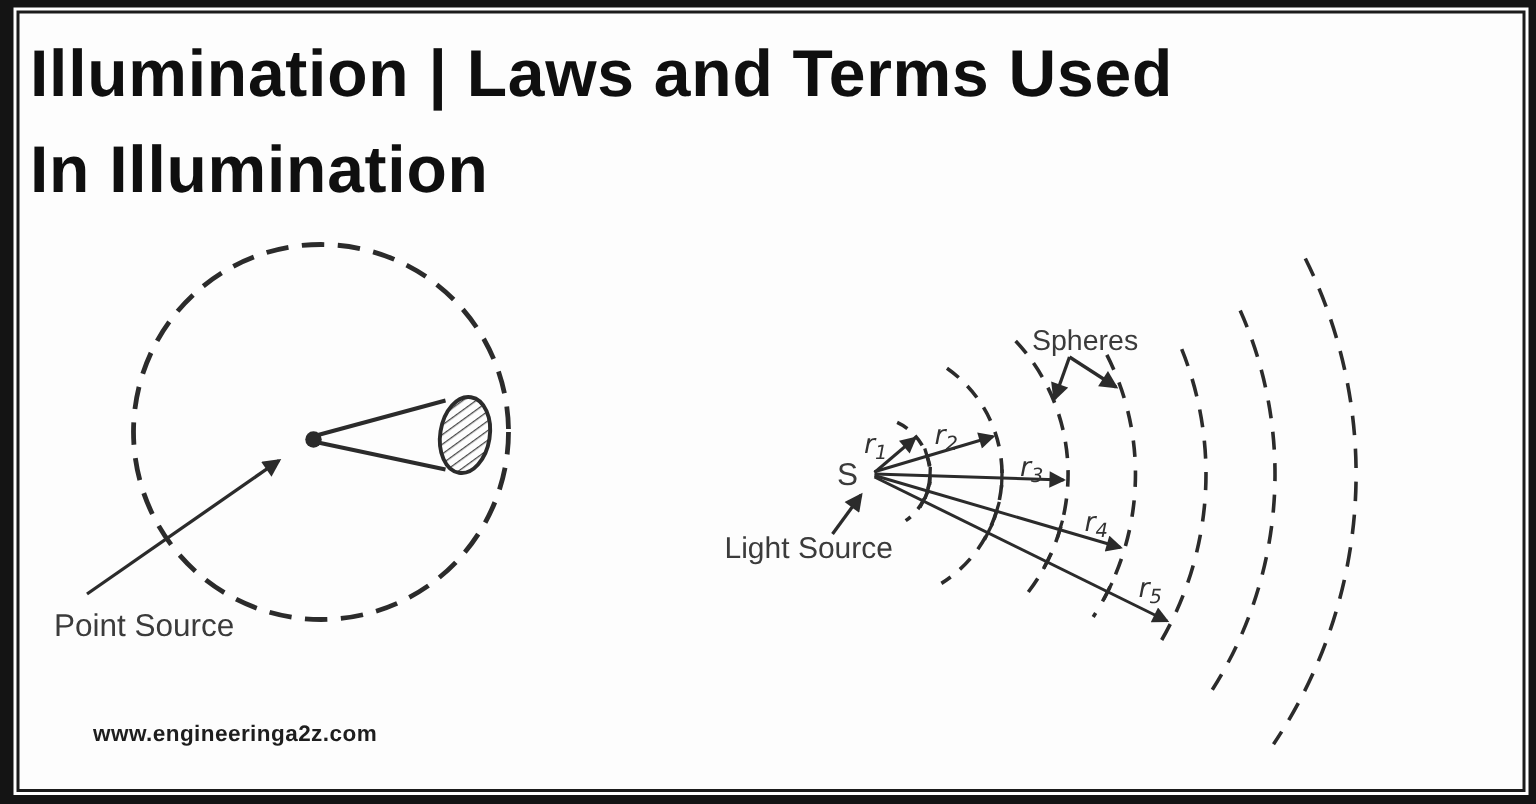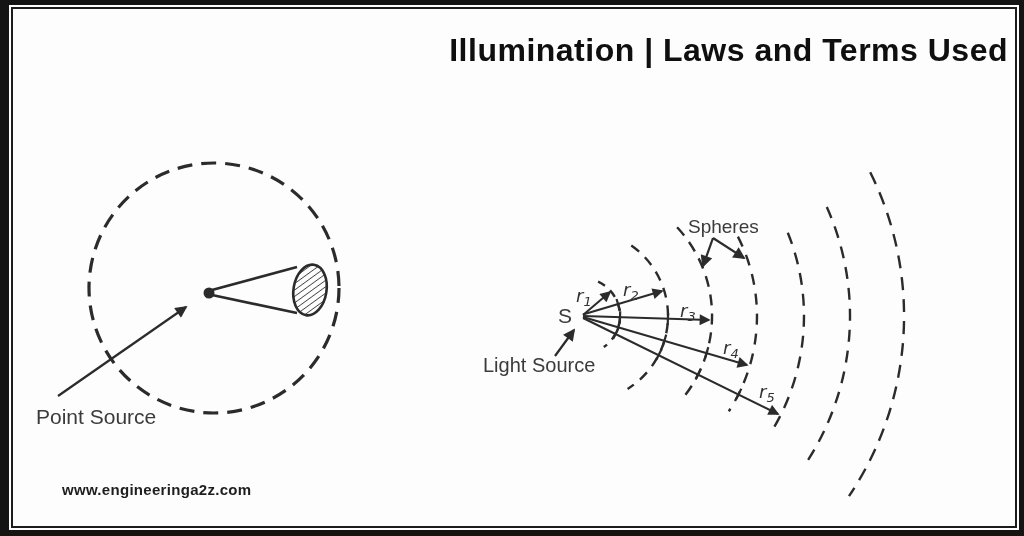--- a/index.html
+++ b/index.html
@@ -18,22 +18,22 @@
   }
   .paper-panel {                     
     position: absolute;
     top: 7px; left: 11px; right: 7px; bottom: 8px;
     background: #fdfdfd;
     border: 2px solid #1c1c1c;
   }
   .title {
     position: absolute;
     top: 18px; left: 20px; right: 16px;
-    text-align: right;
-    font-size: 32px;
+    text-align: left;
+    font-size: 44px;
     line-height: 64px;
     font-weight: 700;
     letter-spacing: 0.5px;
     color: #0f0f0f;
     z-index: 3;
   }
   .fig {
     position: absolute;
     top: 0; left: 0;
     width: 1024px; height: 536px;
@@ -61,20 +61,21 @@
 </head>
 <body>
 
 <div class="page">
 
   <div class="frame-gap"></div>
   <div class="paper-panel"></div>
 
   <div class="title">
     <div>Illumination | Laws and Terms Used</div>
+    <div>In Illumination</div>
   </div>
 
   <svg class="fig" viewBox="0 0 1024 536">
     <defs>
       <marker id="ah" viewBox="0 0 10 10" refX="8.5" refY="5" markerWidth="6" markerHeight="5.5" orient="auto">
         <path d="M0,0 L10,5 L0,10 Z" fill="#2b2b2b"></path>
       </marker>
       <pattern id="hatch" width="5.2" height="5.2" patternUnits="userSpaceOnUse" patternTransform="rotate(-45 310 291)">
         <rect width="5.2" height="5.2" fill="#fdfdfd"></rect>
         <line x1="0" y1="0" x2="5.2" y2="0" stroke="#474747" stroke-width="1.7"></line>

